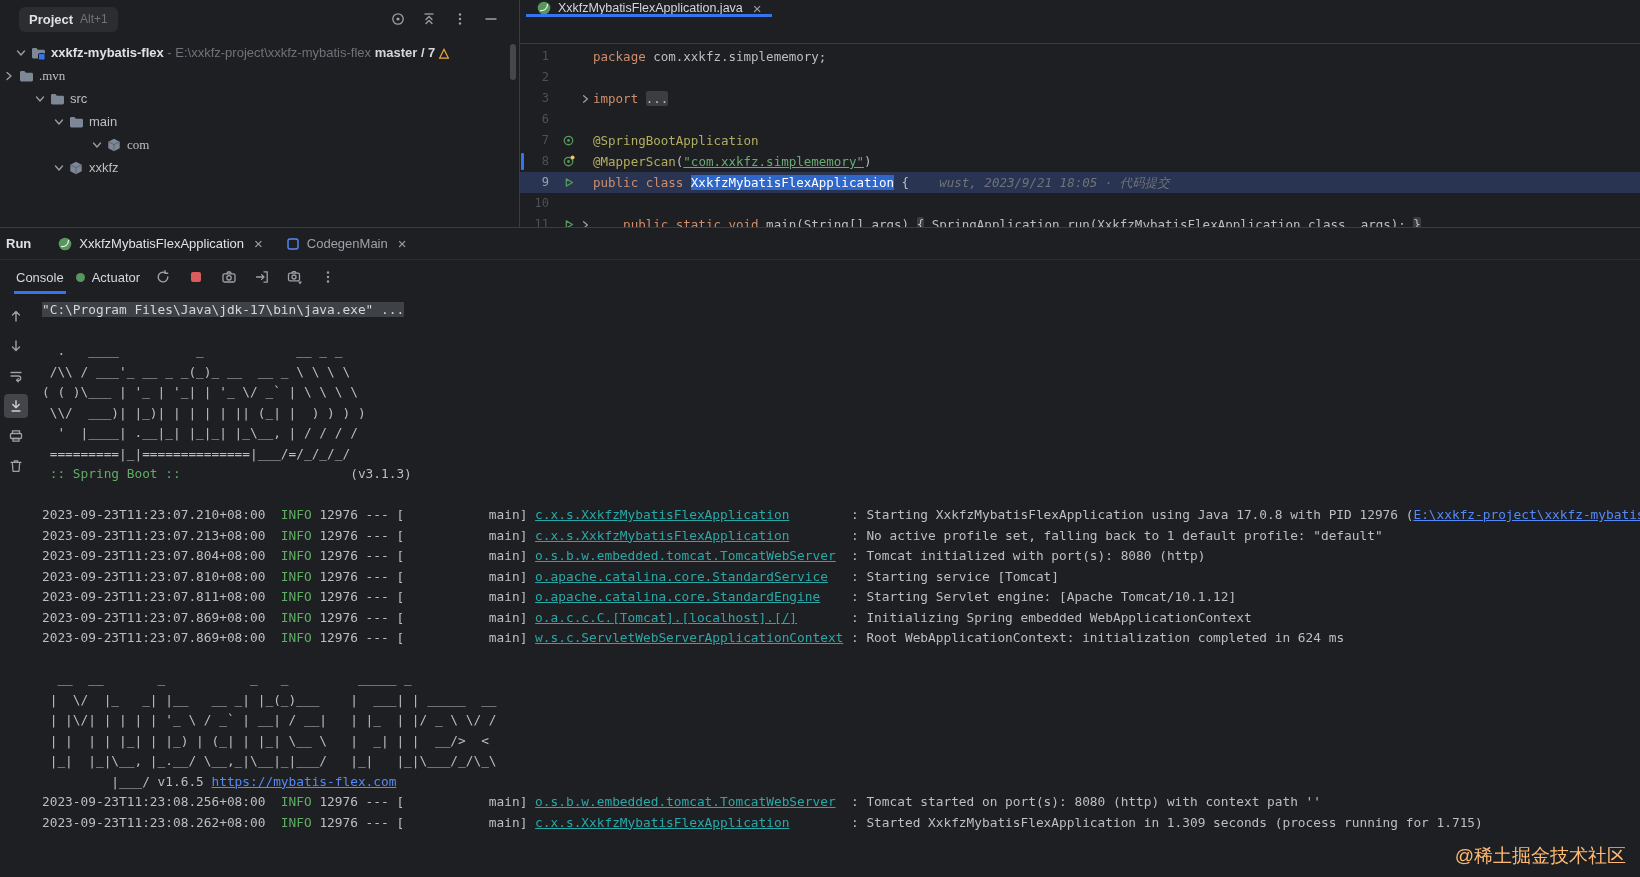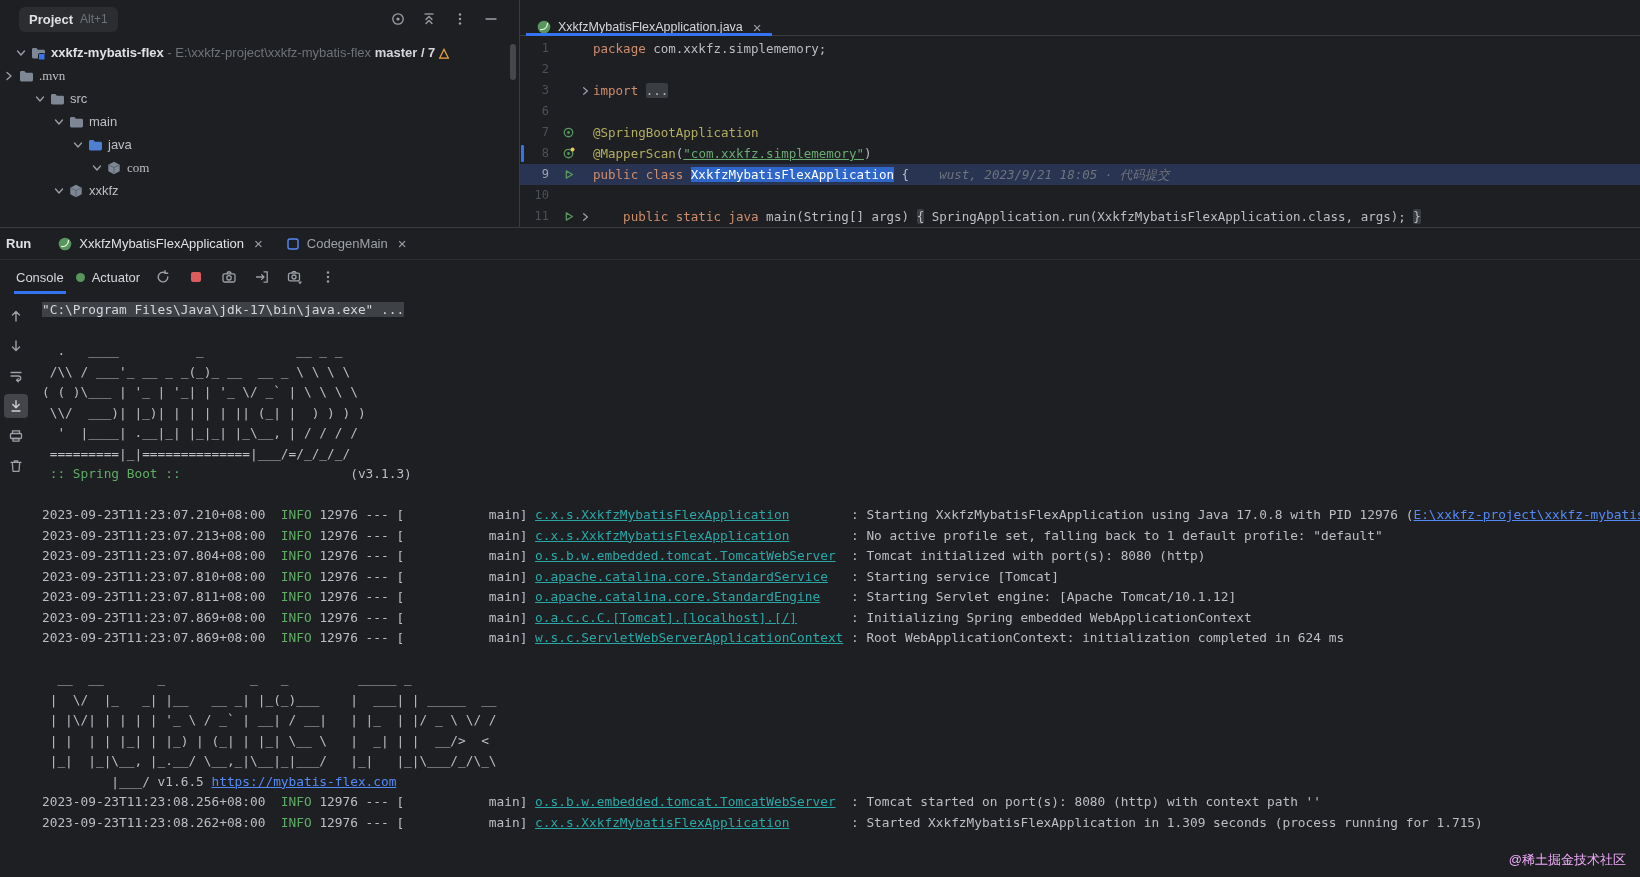--- a/index.html
+++ b/index.html
@@ -22,21 +22,21 @@
   .tree-label{margin-left:5px}
   .t-rootname{color:#DFE1E5;font-weight:700}
   .t-path{color:#6F737A}
   .t-branch{color:#D5D7DD;font-weight:700}
   .t-delta{color:#E8A33D;font-weight:700}
   .t-name{color:#BCBEC4}
   .pp-scrollbar{position:absolute;right:3px;top:44px;width:6px;height:36px;background:#55585E;border-radius:3px;opacity:.7;cursor:pointer}
 
   
   .editor{flex:1;min-width:0;display:flex;flex-direction:column;background:#1E1F22}
-  .editor-tabs{height:36px;border-bottom:1px solid #393B40;display:flex;align-items:flex-end;padding-left:6px}
+  .editor-tabs{height:44px;border-bottom:1px solid #393B40;display:flex;align-items:flex-start;padding-left:6px}
   .editor-tab{position:relative;display:flex;align-items:center;gap:6px;padding:0 10px;color:#D5D7DD;font-size:12.5px;cursor:pointer}
   .editor-tab.selected::after{content:"";position:absolute;left:0;right:0;bottom:-1px;height:3px;background:var(--accent,#3574F0)}
   .tab-close{color:#9DA0A8;font-size:15px;line-height:1;margin-left:4px;cursor:pointer}
   .editor-body{flex:1;overflow:hidden;padding-top:2px;font-family:"DejaVu Sans Mono","Liberation Mono",monospace;font-size:12.5px;line-height:21px}
   .code-row{height:21px;display:flex;align-items:center;position:relative;white-space:pre}
   .code-row.current{background:#283452}
   .chg{position:absolute;left:1px;top:2px;bottom:2px;width:3px;background:var(--accent,#3574F0);border-radius:1px}
   .ln{width:38px;flex:none;text-align:right;padding-right:9px;color:#4B5059;font-size:12px}
   .code-row.current .ln{color:#A1A3AB}
   .gic{width:20px;flex:none;display:inline-flex;align-items:center;justify-content:center}
@@ -71,21 +71,21 @@
   .g-btn{width:24px;height:24px;border-radius:4px;display:flex;align-items:center;justify-content:center;cursor:pointer}
   .g-btn.active{background:#43454A}
   .console-output{flex:1;min-width:0;overflow:hidden;padding:6px 0 0 10px;font-family:"DejaVu Sans Mono","Liberation Mono",monospace;font-size:12.8px;line-height:20.5px;white-space:pre}
   .console-line{height:20.5px;white-space:pre}
   .c-fg{color:#BCBEC4}
   .c-green{color:var(--info-green,#5FAD65)}
   .c-logger{color:var(--logger-teal,#2AA8A8);text-decoration:underline}
   .c-link{color:var(--link-blue,#548AF7);text-decoration:underline;cursor:pointer}
   .c-sel{background:#3E4145;color:#D5D7DD}
 
-  .watermark{position:absolute;right:14px;bottom:8px;color:#f0abfc;font-size:13px;z-index:5}
+  .watermark{position:absolute;right:14px;bottom:8px;color:#fdba74;font-size:19px;z-index:5}
 </style>
 </head>
 <body>
 
 <div class="app">
 
   <div class="top-row">
 
     <aside class="project-panel">
       <div class="project-header">
@@ -166,33 +166,20 @@
               <svg width="16" height="16" viewBox="0 0 16 16">
                 <path d="M4.5 6L8 10l3.5-4" stroke="#9DA0A8" stroke-width="1.3" fill="none" stroke-linecap="round" stroke-linejoin="round"></path>
               </svg>
             </span>
             <span class="tw">
               <svg width="16" height="16" viewBox="0 0 16 16">
                 <path d="M2 4.5c0-.8.6-1.4 1.4-1.4h3l1.5 1.7h5.7c.8 0 1.4.6 1.4 1.4v5.9c0 .8-.6 1.4-1.4 1.4H3.4c-.8 0-1.4-.6-1.4-1.4z" fill="#7D8795"></path>
               </svg>
             </span>
             <span class="tree-label"><span class="t-name">main</span></span>
-          </div>
-          <div class="tree-row" style="padding-left: 69px;">
-            <span class="tw">
-              <svg width="16" height="16" viewBox="0 0 16 16">
-                <path d="M4.5 6L8 10l3.5-4" stroke="#9DA0A8" stroke-width="1.3" fill="none" stroke-linecap="round" stroke-linejoin="round"></path>
-              </svg>
-            </span>
-            <span class="tw">
-              <svg width="16" height="16" viewBox="0 0 16 16">
-                <path d="M2 4.5c0-.8.6-1.4 1.4-1.4h3l1.5 1.7h5.7c.8 0 1.4.6 1.4 1.4v5.9c0 .8-.6 1.4-1.4 1.4H3.4c-.8 0-1.4-.6-1.4-1.4z" fill="#4E7FD0"></path>
-              </svg>
-            </span>
-            <span class="tree-label"><span class="t-name">java</span></span>
           </div>
           <div class="tree-row" style="padding-left: 88px; font-family: Liberation Serif, serif;">
             <span class="tw">
               <svg width="16" height="16" viewBox="0 0 16 16">
                 <path d="M4.5 6L8 10l3.5-4" stroke="#9DA0A8" stroke-width="1.3" fill="none" stroke-linecap="round" stroke-linejoin="round"></path>
               </svg>
             </span>
             <span class="tw">
               <svg width="16" height="16" viewBox="0 0 16 16">
                 <path d="M8 1.8l5.7 2.9v6.6L8 14.2 2.3 11.3V4.7z" fill="#7D8795"></path>
@@ -249,21 +236,21 @@
                 <circle cx="13" cy="3" r="2.4" fill="#F2C55C"></circle>
               </svg></span><span class="fold-col"></span><span class="code-text"><span class="k-ann">@MapperScan</span><span class="k-fg">(</span><span class="k-stru">"com.xxkfz.simplememory"</span><span class="k-fg">)</span></span></div>
           <div class="code-row current"><span class="ln">9</span><span class="gic"><svg width="16" height="16" viewBox="0 0 16 16">
                 <path d="M5.3 3.6v8.8l7.6-4.4z" fill="none" stroke="#57965C" stroke-width="1.6" stroke-linejoin="round"></path>
               </svg></span><span class="fold-col"></span><span class="code-text"><span class="k-kw">public class </span><span class="k-selid">XxkfzMybatisFlexApplication</span><span class="k-fg"> {</span><span class="k-inlay">    wust, 2023/9/21 18:05 · 代码提交</span></span></div>
           <div class="code-row"><span class="ln">10</span><span class="gic"></span><span class="fold-col"></span><span class="code-text"></span></div>
           <div class="code-row"><span class="ln">11</span><span class="gic"><svg width="16" height="16" viewBox="0 0 16 16">
                 <path d="M5.3 3.6v8.8l7.6-4.4z" fill="none" stroke="#57965C" stroke-width="1.6" stroke-linejoin="round"></path>
               </svg></span><span class="fold-col"><svg width="16" height="16" viewBox="0 0 16 16">
                 <path d="M6 4.5L10 8l-4 3.5" stroke="#9DA0A8" stroke-width="1.3" fill="none" stroke-linecap="round" stroke-linejoin="round"></path>
-              </svg></span><span class="code-text"><span class="k-fg">    </span><span class="k-kw">public static java </span><span class="k-fg">main(String[] args) </span><span class="k-folded">{</span><span class="k-fg"> SpringApplication.run(XxkfzMybatisFlexApplication.class, args); </span><span class="k-folded">}</span></span></div>
+              </svg></span><span class="code-text"><span class="k-fg">    </span><span class="k-kw">public static void </span><span class="k-fg">main(String[] args) </span><span class="k-folded">{</span><span class="k-fg"> SpringApplication.run(XxkfzMybatisFlexApplication.class, args); </span><span class="k-folded">}</span></span></div>
         </div>
     </section>
 
   </div>
 
   <section class="run-panel">
     <div class="run-tabs">
       <span class="run-label">Run</span>
       <div class="run-tabs-container" id="run-tabs-container">
           <div class="run-tab selected">

